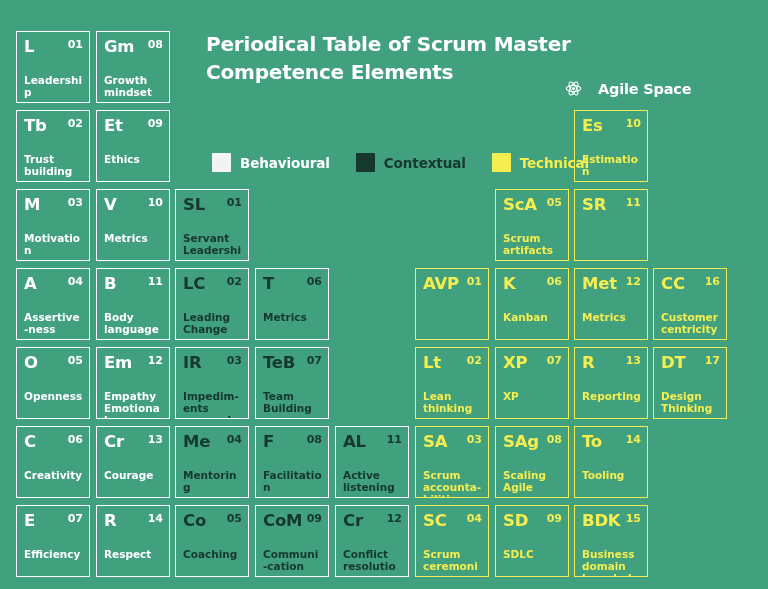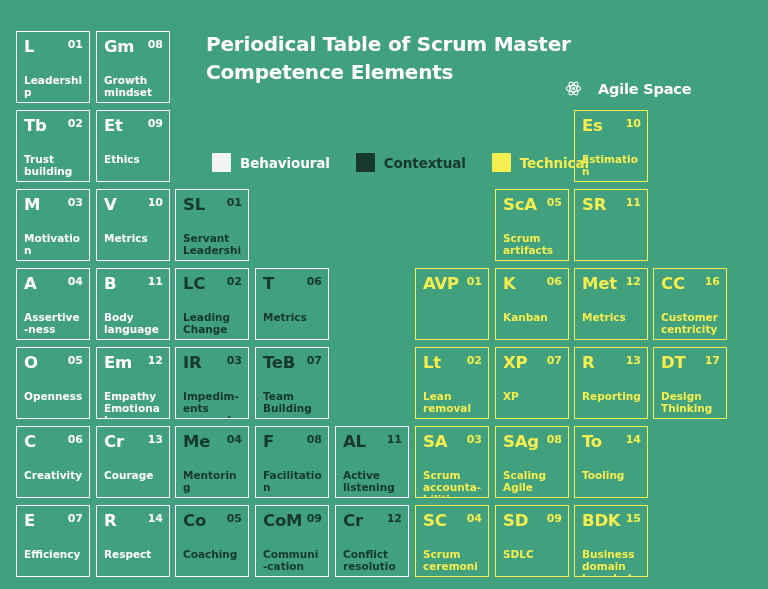--- a/index.html
+++ b/index.html
@@ -203,21 +203,21 @@
         <span class="nm">Impedim-ents removal</span>
       </div>
       <div class="cell v-contextual" style="left: 255px; top: 347px; width: 74px; height: 72px;">
         <span class="num">07</span>
         <span class="sym">TeB</span>
         <span class="nm">Team Building</span>
       </div>
       <div class="cell v-technical" style="left: 415px; top: 347px; width: 74px; height: 72px;">
         <span class="num">02</span>
         <span class="sym">Lt</span>
-        <span class="nm">Lean removal</span>
+        <span class="nm">Lean thinking</span>
       </div>
       <div class="cell v-technical" style="left: 495px; top: 347px; width: 74px; height: 72px;">
         <span class="num">07</span>
         <span class="sym">XP</span>
         <span class="nm">XP</span>
       </div>
       <div class="cell v-technical" style="left: 574px; top: 347px; width: 74px; height: 72px;">
         <span class="num">13</span>
         <span class="sym">R</span>
         <span class="nm">Reporting</span>

